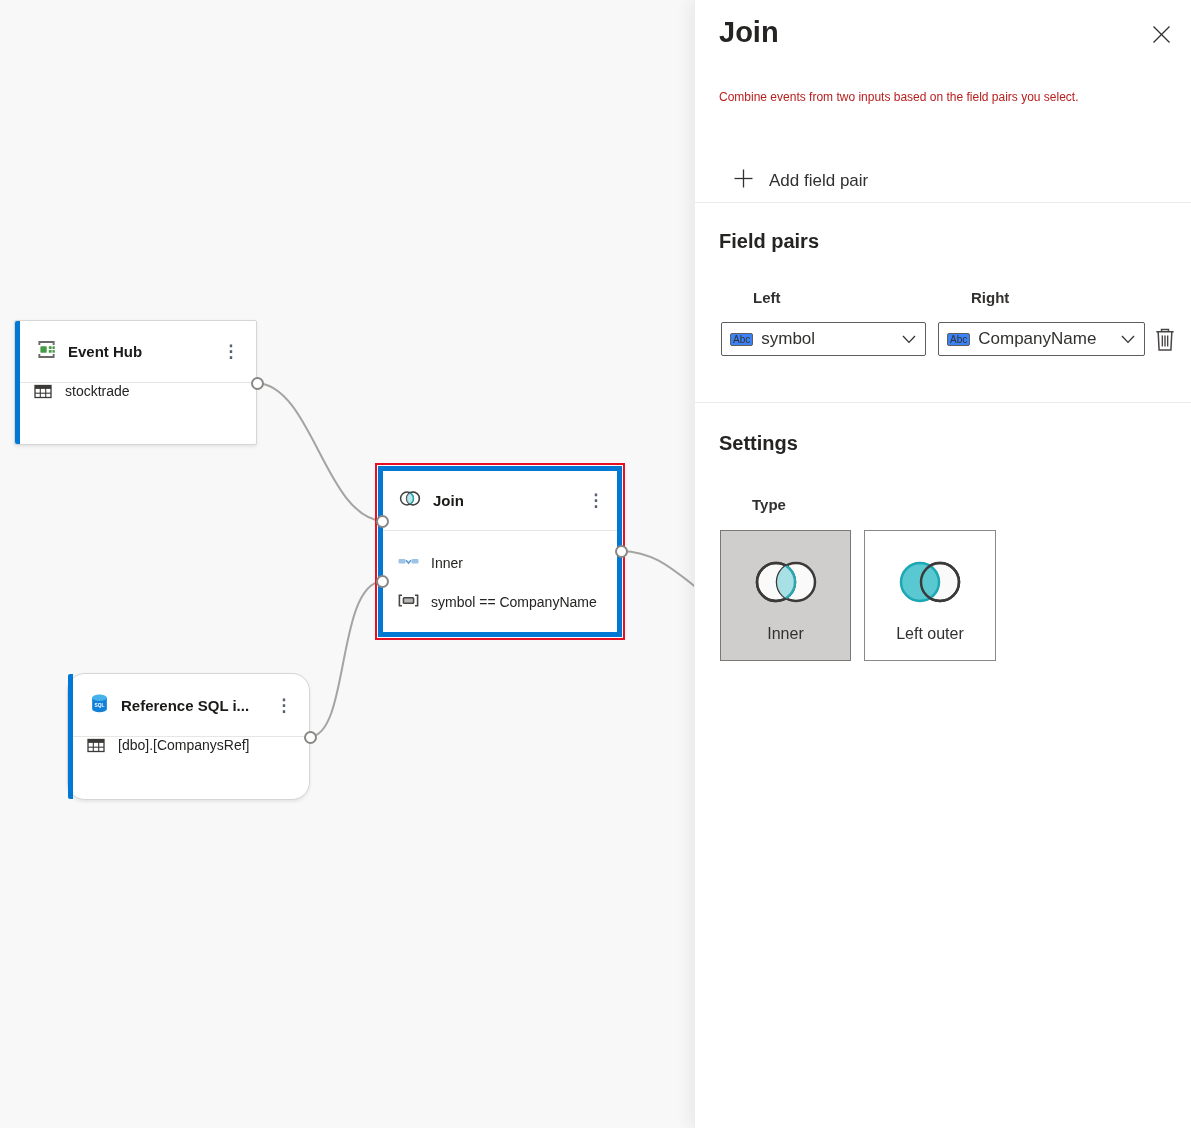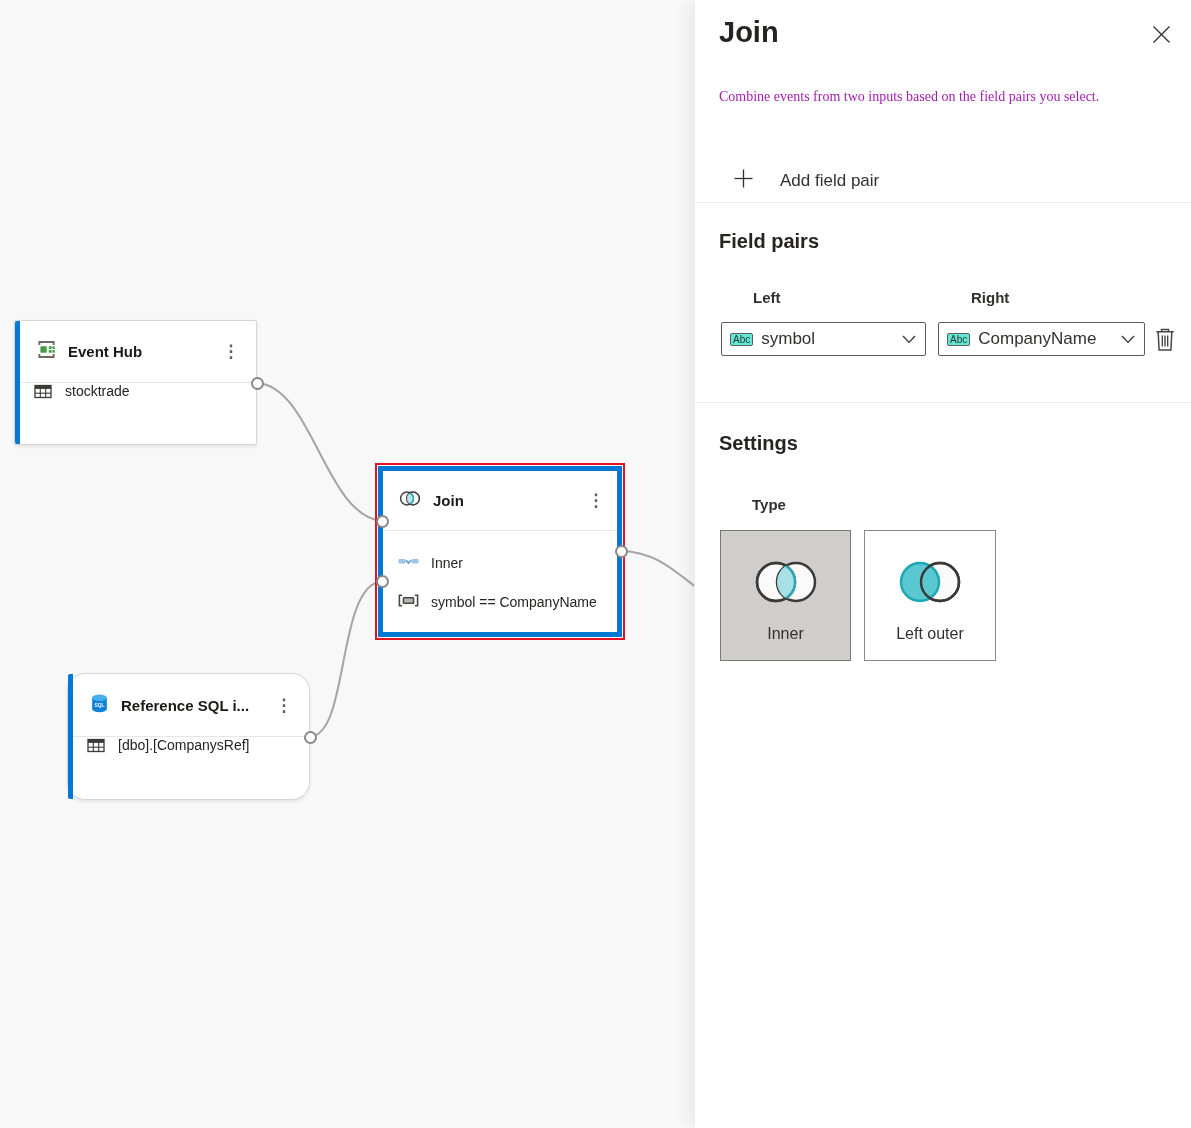--- a/index.html
+++ b/index.html
@@ -76,41 +76,41 @@
     position:absolute; left:24px; top:16px;
     font-size:29px; font-weight:600; color:#252423;
   }
   .close-btn {
     position:absolute; right:18px; top:24px; width:24px; height:24px;
     display:flex; align-items:center; justify-content:center;
     background:none; border:none; cursor:pointer;
   }
   .panel-desc {
     position:absolute; left:24px; top:83px; width:440px;
-    font-size:14px; line-height:28px; color:#a21caf;font-family:Liberation Serif, serif;
+    font-size:12px; line-height:28px; color:#b91c1c;
   }
   .add-pair-btn {
     position:absolute; left:30px; top:164px;
-    display:flex; align-items:center; gap:26px;
+    display:flex; align-items:center; gap:15px;
     background:none; border:none; cursor:pointer;
     font-family:inherit; font-size:17px; color:#323130; padding:4px 8px;
   }
   .hline { position:absolute; left:0; right:0; height:1px; background:#eaeaea; }
   .section-heading { position:absolute; left:24px; font-size:20px; font-weight:600; color:#252423; }
   .field-label { position:absolute; font-size:15px; font-weight:600; color:#323130;margin-left:32px; }
 
   .dropdown {
     position:absolute; top:322px; height:34px;
     border:1px solid #605e5c; border-radius:2px; background:#fff;
     display:flex; align-items:center; padding:0 9px 0 8px; cursor:pointer;
   }
   .abc-badge {
     flex:none; font-size:10px; color:#323130;
     border:1px solid #605e5c; border-radius:2px;
-    padding:0 2px; line-height:1.1; background:#5eead4;
+    padding:0 2px; line-height:1.1; background:#3b82f6;
   }
   .dd-value {
     flex:1; margin:0 6px 0 8px; font-size:17px; color:#323130;
     white-space:nowrap; overflow:hidden;
   }
   .dd-chevron { flex:none; display:flex; }
 
   .trash-btn {
     position:absolute; left:458px; top:327px; width:24px; height:26px;
     background:none; border:none; cursor:pointer; padding:0;

